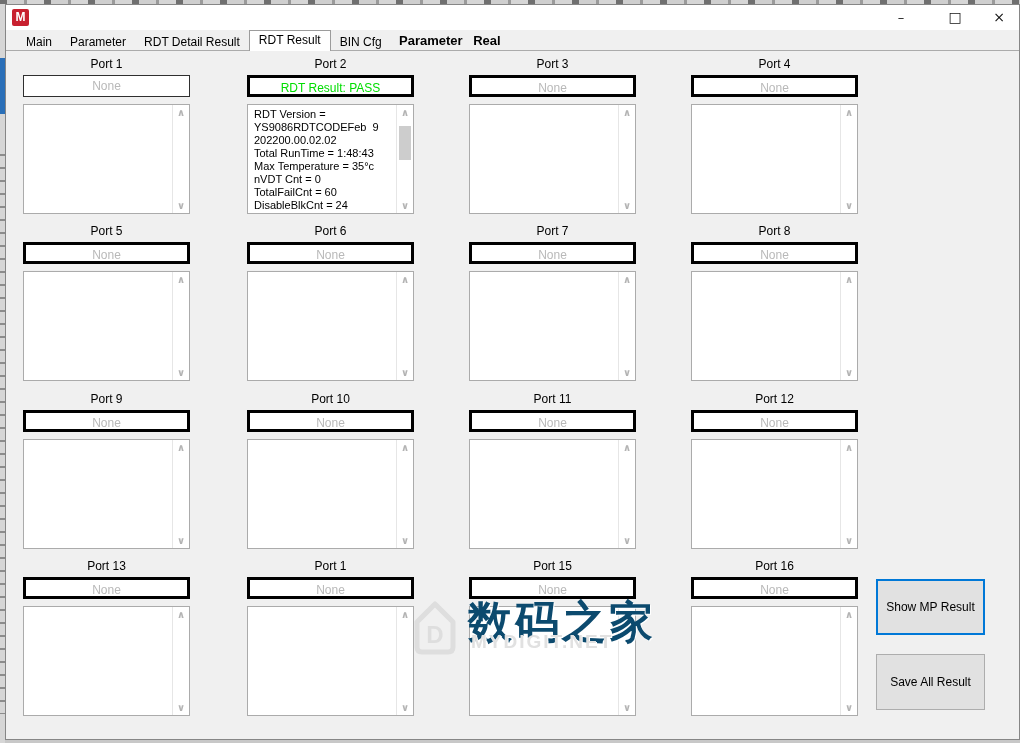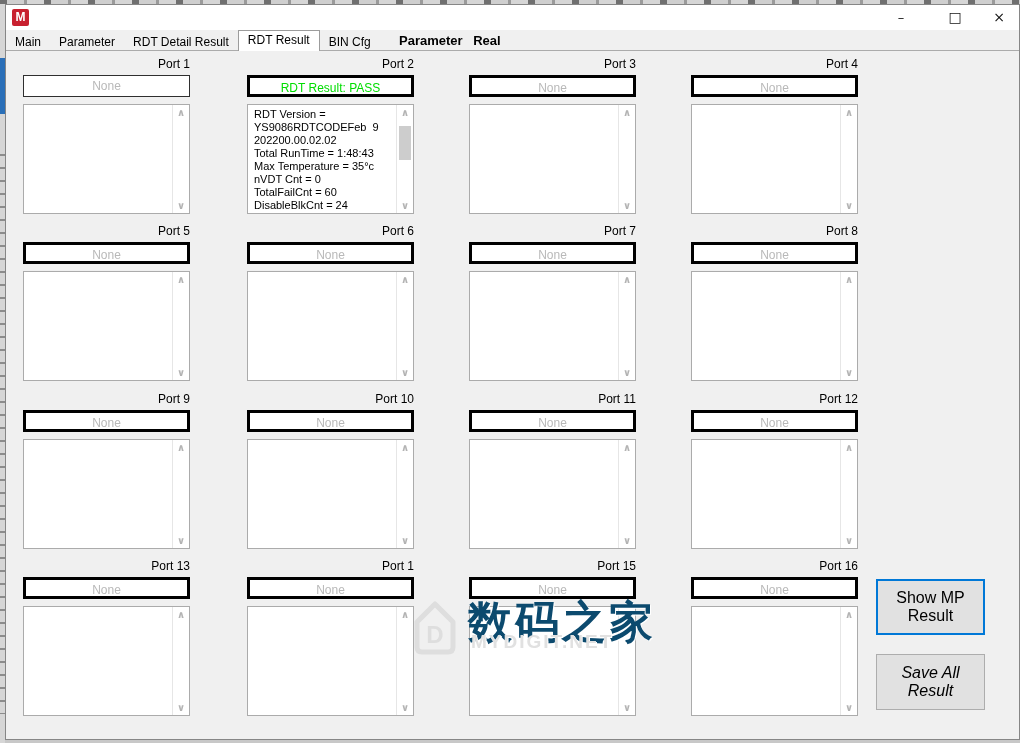--- a/index.html
+++ b/index.html
@@ -23,50 +23,50 @@
     border-radius:2px; color:#fff; font-weight:bold; font-size:12px; text-align:center; line-height:17px; }
   .title-text { position:absolute; left:28px; top:5px; font-size:12px; color:#000; white-space:pre; }
   .winbtn { position:absolute; top:0; width:34px; height:25px; text-align:center; line-height:25px;
     font-size:13px; color:#111; font-family:"DejaVu Sans", sans-serif; }
   .winbtn.min { left:878px; }
   .winbtn.max { left:932px; font-size:14px; }
   .winbtn.close { left:976px; font-size:14px; }
 
   
   .tabs { position:absolute; left:0; top:25px; width:100%; height:21px;
-    display:flex; align-items:flex-end; padding-left:0; }
+    display:flex; align-items:flex-end; padding-left:11px; }
   .tabs::after { content:""; position:absolute; left:0; bottom:0; width:100%; height:1px; background:#ababab; }
   .tab { height:18px; line-height:18px; padding:0 9px; font-size:12px; color:#000; position:relative; }
   .tab.active { height:21px; line-height:19px; background:#fff; border:1px solid #9c9c9c;
     border-bottom:none; z-index:2; }
   .header-note { position:absolute; left:373px; top:28px; font-size:13px; font-weight:bold;
     color:#000; word-spacing:7px;padding-left:20px; }
 
   
   .port { position:absolute; width:167px; }
-  .port-label { font-size:12px; color:#000; text-align:right; height:14px; margin-bottom:4px; }
+  .port-label { font-size:12px; color:#000; text-align:center; height:14px; margin-bottom:4px; }
   .port-field { height:22px; background:#fff; border:3px solid #000000; text-align:center;
     line-height:20px; font-size:12px; color:#b9b9b9; margin-bottom:7px; }
   .port-field.dark { border:1px solid #2f2f2f; }
   .port-field .pass { color:#00dd00; }
   .port-box { position:relative; height:110px; background:#fff; border:1px solid #ababab; }
   .port-info { position:absolute; left:0; top:0; right:18px; bottom:0; padding:3px 2px 3px 6px;
     font-size:11px; line-height:13px; color:#000; white-space:pre-wrap; overflow:hidden; }
   .sb { position:absolute; right:0; top:0; width:17px; height:100%; background:#fff;
     border-left:1px solid #e6e6e6; }
   .sb-up,.sb-down { position:absolute; left:0; width:16px; text-align:center; color:#b3b3b3;
     font-size:10px; font-weight:bold; font-family:"DejaVu Sans", sans-serif; }
   .sb-up { top:2px; } .sb-down { bottom:2px; }
   .sb-thumb { position:absolute; left:2px; top:21px; width:12px; height:34px; background:#cdcdcd; }
 
   
   .action-btn { position:absolute; left:870px; width:109px; height:56px; background:#e1e1e1;
-    font-size:16px; color:#000; text-align:center; display:flex; align-items:center; justify-content:center; }
+    font-size:12px; color:#000; text-align:center; display:flex; align-items:center; justify-content:center; }
   .action-btn.primary { top:574px; border:2px solid #0078d7; }
-  .action-btn.secondary { top:649px; border:1px solid #adadad;font-style:italic; }
+  .action-btn.secondary { top:649px; border:1px solid #adadad; }
 
   
   .watermark { position:absolute; left:402px; top:588px; width:220px; z-index:5; pointer-events:none; }
   .wm-logo { position:absolute; left:4px; top:6px; }
   .wm-cn { position:absolute; left:60px; top:0; font-size:44px; font-weight:bold; color:#0c4a6e;
     letter-spacing:3px; text-shadow:1px 1px 0 #ffffff; white-space:nowrap; }
   .wm-en { position:absolute; left:63px; top:38px; font-size:19px; font-weight:bold; color:#e1e1e1;
     letter-spacing:2px; text-shadow:1px 1px 0 #ffffff; white-space:nowrap;text-align:right; }
 </style>
 </head>

